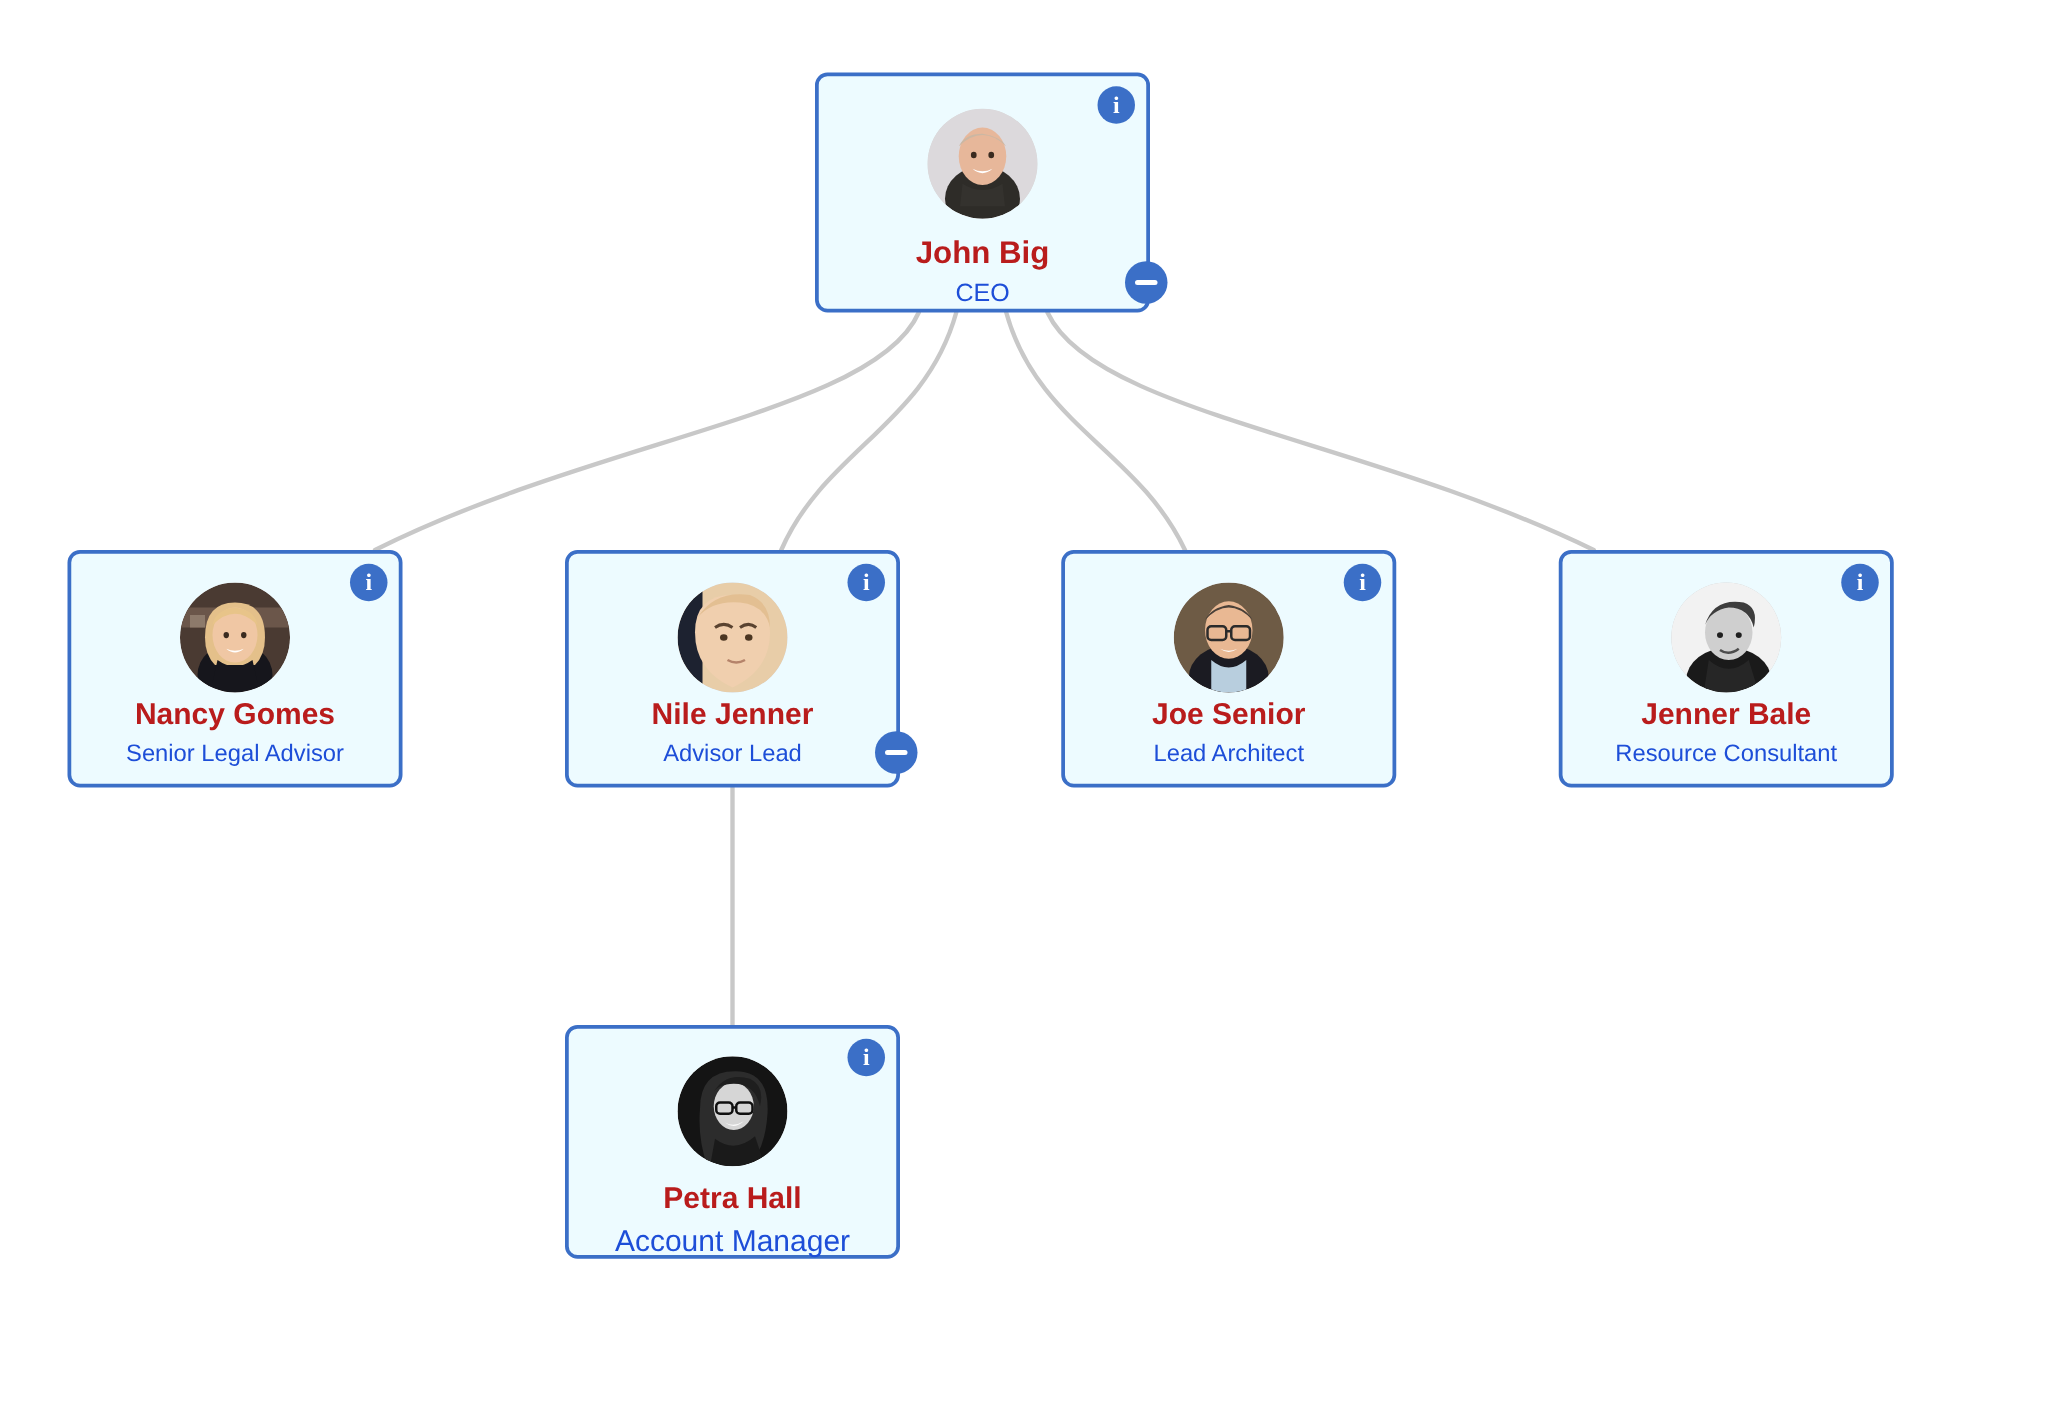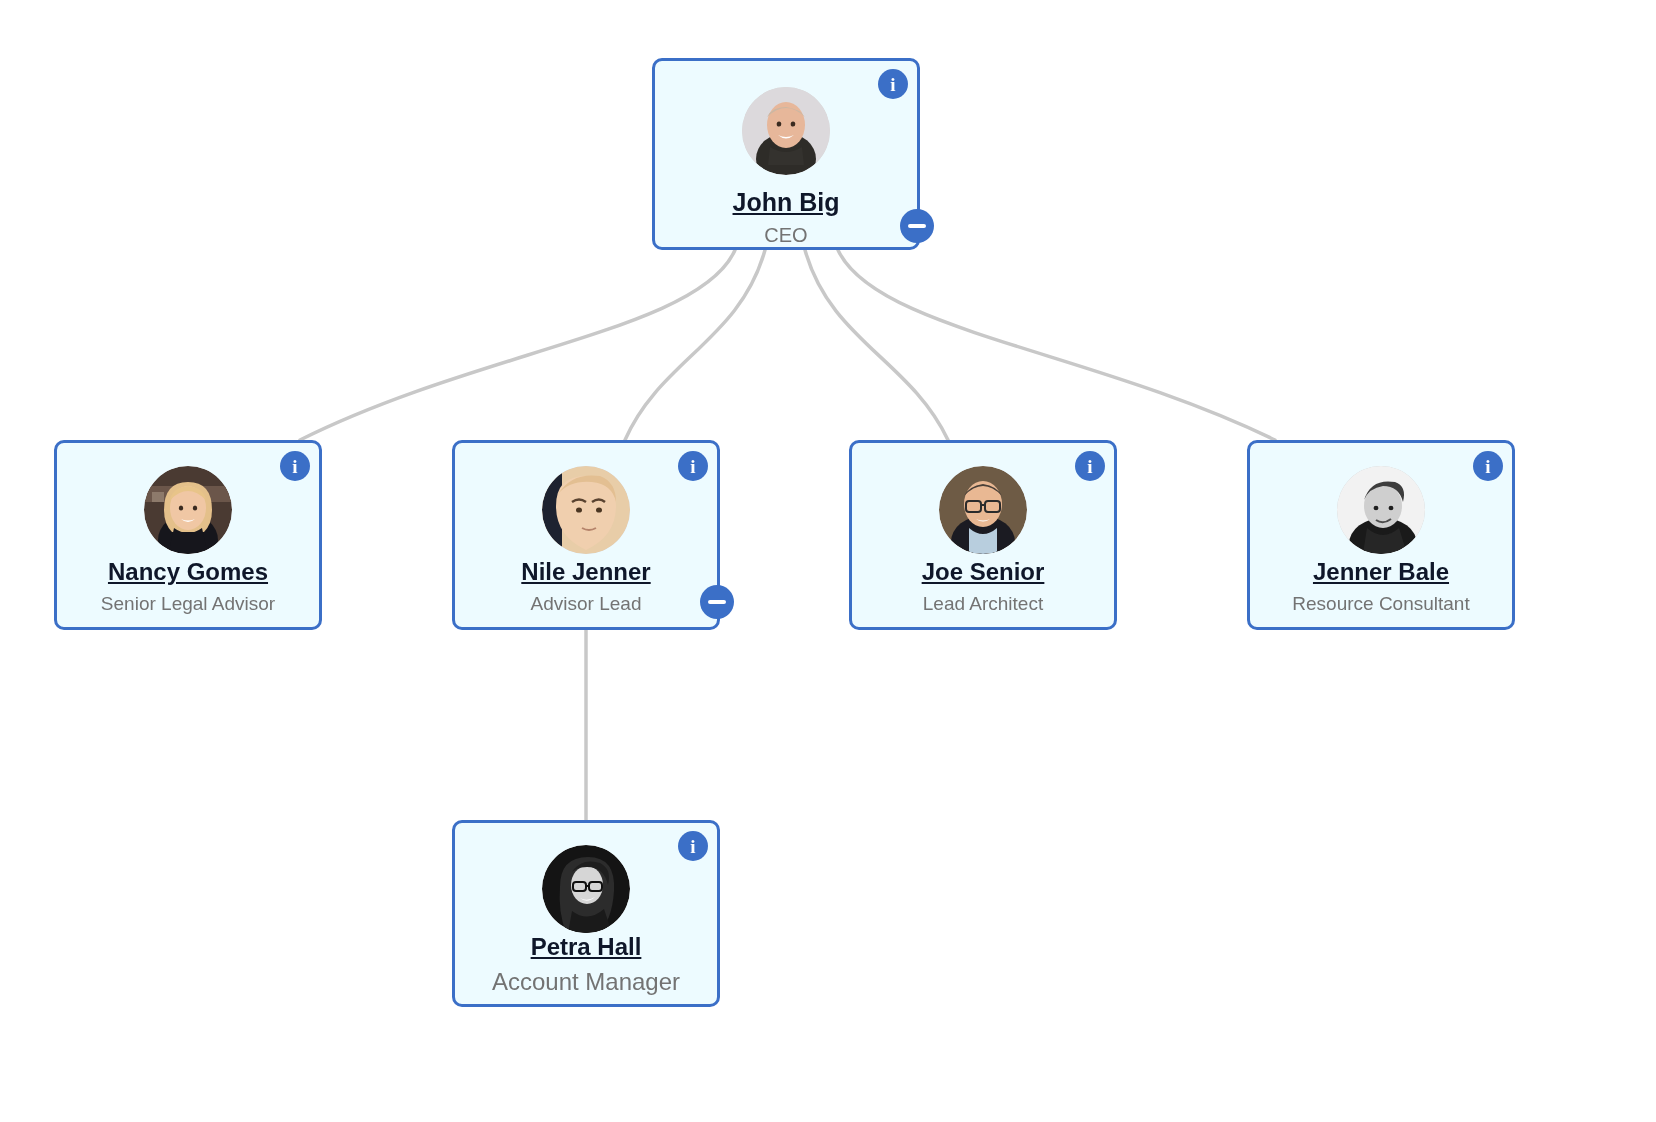--- a/index.html
+++ b/index.html
@@ -42,28 +42,27 @@
   .card-avatar {
     border-radius: 50%;
     overflow: hidden;
     background: #d8d8d8;
     position: relative;
     flex: none;
   }
   .card-avatar svg { display: block; }
   .card-name {
     font-weight: bold;
-    color: #0f172a;
+    color: #b91c1c;
     line-height: 1.15;
     text-align: right;
     white-space: nowrap;
-    text-decoration: underline;
   }
   .card-title {
-    color: #737373;
+    color: #1d4ed8;
     line-height: 1.15;
     text-align: center;
     white-space: nowrap;
   }
   .info-icon {
     position: absolute;
     width: 30px;
     height: 30px;
     border-radius: 50%;
     background: #3b6fc7;
@@ -118,21 +117,21 @@
   #node-nancy  { left: 54px; }
   #node-nile   { left: 452px; }
   #node-joe    { left: 849px; }
   #node-gareth { left: 1247px; }
 
   
   #node-petra {
     left: 452px; top: 820px; width: 268px; height: 187px;
   }
   #node-petra .card-avatar { width: 88px; height: 88px; margin-top: 22px; }
-  #node-petra .card-name { font-size: 24px; margin-top: 0; }
+  #node-petra .card-name { font-size: 24px; margin-top: 12px; }
   #node-petra .card-title { font-size: 24px; margin-top: 7px; }
   #node-petra .info-icon { right: 9px; top: 8px; }
 </style>
 </head>
 <body>
 
 <div id="chart-canvas">
 
   <svg id="connector-layer" viewBox="0 0 1656 1122" xmlns="http://www.w3.org/2000/svg">
     <defs>

